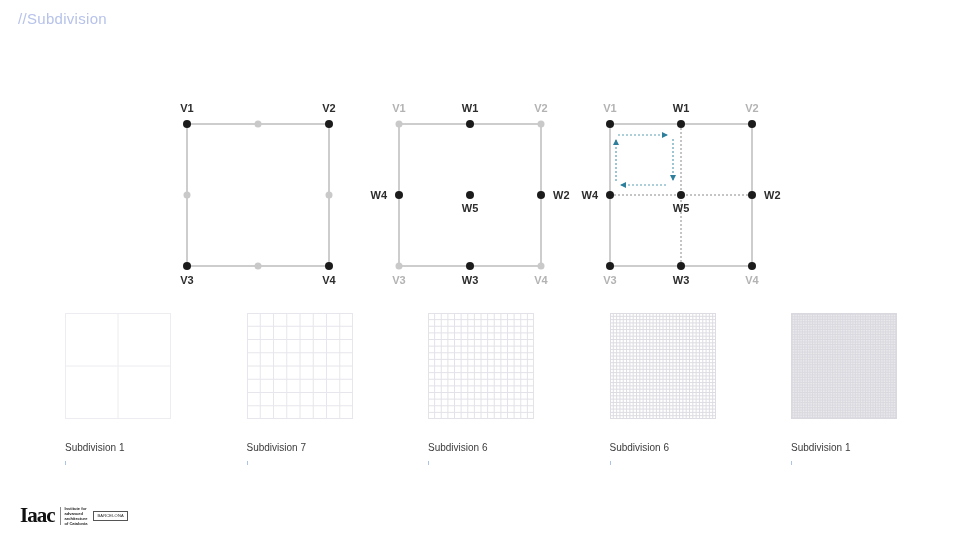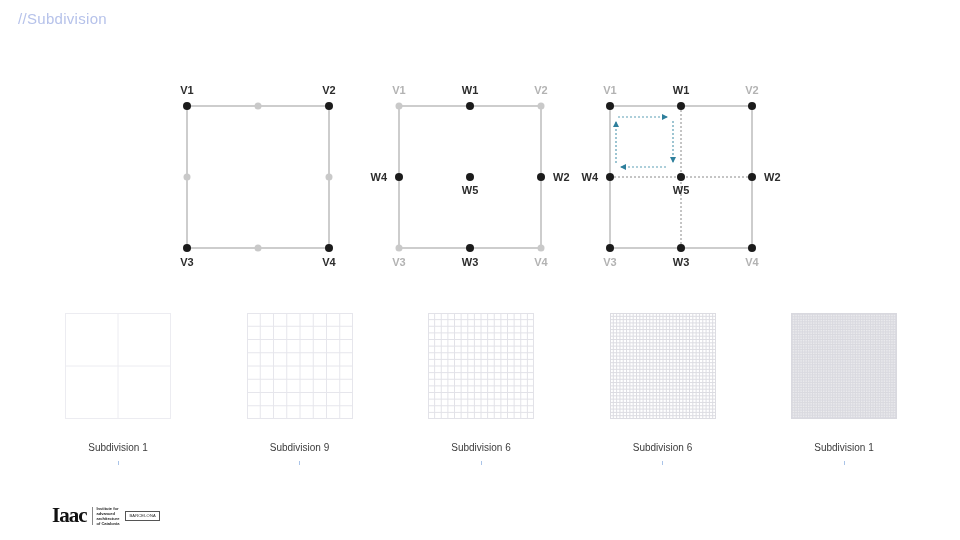--- a/index.html
+++ b/index.html
@@ -1,33 +1,33 @@
 <!DOCTYPE html>
 <html><head>
 <meta charset="utf-8">
 <style>
   html,body{margin:0;padding:0;background:#ffffff;}
   .slide{position:relative;width:960px;height:540px;background:#ffffff;overflow:hidden;
          font-family:"Liberation Sans",sans-serif;}
   .title{position:absolute;left:18px;top:10px;font-size:15px;letter-spacing:.3px;
          color:#b6c2ea;font-weight:400;}
-  .diagram{position:absolute;width:230px;height:200px;top:75px;}
+  .diagram{position:absolute;width:230px;height:200px;top:93px;}
   .diagram-1{left:143px;}
   .diagram-2{left:355px;}
   .diagram-3{left:566px;}
   .dlabel{font-family:"Liberation Sans",sans-serif;font-size:11px;font-weight:bold;}
   .thumb-row{position:absolute;left:65px;top:313px;width:832px;display:flex;
              justify-content:space-between;}
-  .thumb{width:106px;display:flex;flex-direction:column;align-items:center;}
+  .thumb{width:106px;display:flex;flex-direction:column;}
   .thumb svg{display:block;}
   .thumb-label{margin-top:23px;font-size:10px;color:#3c3c3c;}
   .thumb-tick{margin-top:8px;width:1px;height:4px;background:#aac4e8;}
   .logo{position:absolute;left:20px;top:505px;display:flex;align-items:center;}
   .logo-word{font-family:"Liberation Serif",serif;font-weight:700;font-size:21px;
-             letter-spacing:-1px;color:#111;line-height:1;margin-left:32px;}
+             letter-spacing:-1px;color:#111;line-height:1;}
   .logo-divider{width:1px;height:18px;background:#888;margin:0 4px 0 5px;}
   .logo-tagline{display:flex;flex-direction:column;font-size:4px;line-height:5px;
                 color:#222;font-weight:700;}
   .logo-city{border:1px solid #555;font-size:4px;line-height:4px;padding:2px 3px;
              margin-left:6px;color:#222;letter-spacing:.2px;}
 </style>
 </head>
 <body>
 
 <div class="slide">
@@ -132,21 +132,21 @@
           <line x1="0" y1="53" x2="106" y2="53" stroke="#e6e6ec" stroke-width="1"></line>
           <line x1="66.25" y1="0" x2="66.25" y2="106" stroke="#e6e6ec" stroke-width="1"></line>
           <line x1="0" y1="66.25" x2="106" y2="66.25" stroke="#e6e6ec" stroke-width="1"></line>
           <line x1="79.5" y1="0" x2="79.5" y2="106" stroke="#e6e6ec" stroke-width="1"></line>
           <line x1="0" y1="79.5" x2="106" y2="79.5" stroke="#e6e6ec" stroke-width="1"></line>
           <line x1="92.75" y1="0" x2="92.75" y2="106" stroke="#e6e6ec" stroke-width="1"></line>
           <line x1="0" y1="92.75" x2="106" y2="92.75" stroke="#e6e6ec" stroke-width="1"></line>
           <line x1="105.5" y1="0" x2="105.5" y2="106" stroke="#e6e6ec" stroke-width="1"></line>
           <line x1="0" y1="105.5" x2="106" y2="105.5" stroke="#e6e6ec" stroke-width="1"></line>
         </svg>
-        <div class="thumb-label">Subdivision 9</div>
+        <div class="thumb-label">Subdivision 7</div>
         <span class="thumb-tick"></span>
       </div>
       <div class="thumb">
         <svg viewBox="0 0 106 106" width="106" height="106">
           <line x1="0.5" y1="0" x2="0.5" y2="106" stroke="#e2e2e8" stroke-width="1"></line>
           <line x1="0" y1="0.5" x2="106" y2="0.5" stroke="#e2e2e8" stroke-width="1"></line>
           <line x1="6.625" y1="0" x2="6.625" y2="106" stroke="#e2e2e8" stroke-width="1"></line>
           <line x1="0" y1="6.625" x2="106" y2="6.625" stroke="#e2e2e8" stroke-width="1"></line>
           <line x1="13.25" y1="0" x2="13.25" y2="106" stroke="#e2e2e8" stroke-width="1"></line>
           <line x1="0" y1="13.25" x2="106" y2="13.25" stroke="#e2e2e8" stroke-width="1"></line>

